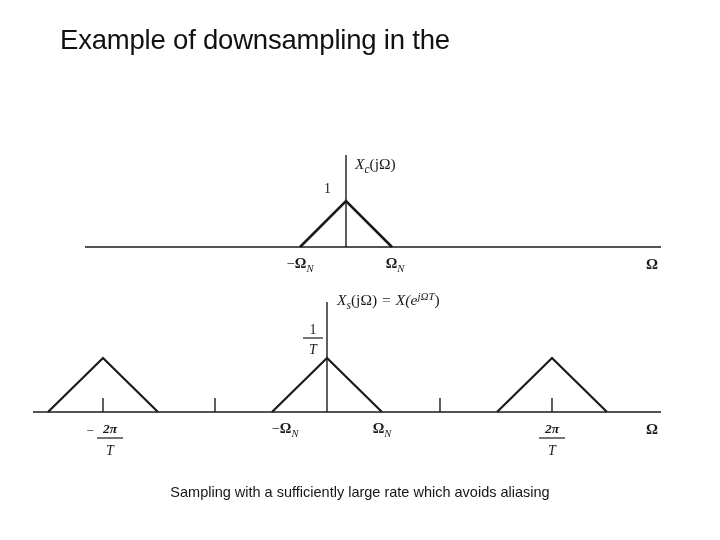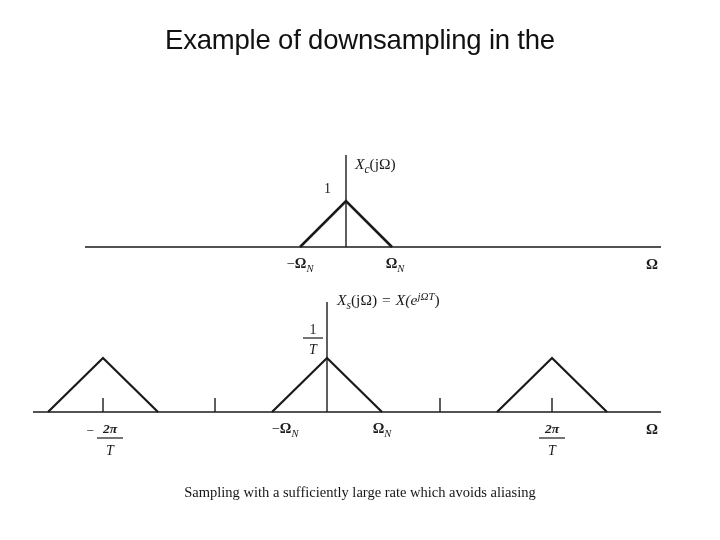--- a/index.html
+++ b/index.html
@@ -19,21 +19,21 @@
     position: absolute;
     left: 0; top: 0;
     width: 720px;
     height: 540px;
   }
   #title {
     position: absolute;
     left: 60px;
     top: 22px;
     width: 600px;
-    text-align: center;
+    text-align: left;
     font-size: 27.5px;
     line-height: 1.28;
     color: #111111;
     font-family: "Liberation Sans", sans-serif;
     font-weight: 400;
     letter-spacing: -0.2px;
   }
   #title .tline { display: block; }
   #figure {
     position: absolute;
@@ -43,21 +43,21 @@
     height: 340px;
   }
   #caption {
     position: absolute;
     left: 60px;
     top: 484px;
     width: 600px;
     text-align: center;
     font-size: 14.5px;
     color: #151515;
-    font-family: Liberation Serif, serif;
+    font-family: Liberation Sans, sans-serif;
   }
   svg text {
     font-family: "Liberation Serif", serif;
     fill: #1a1a1a;
   }
   .mathvar {
     font-style: italic;
   }
   .mathup {
     font-style: normal;

